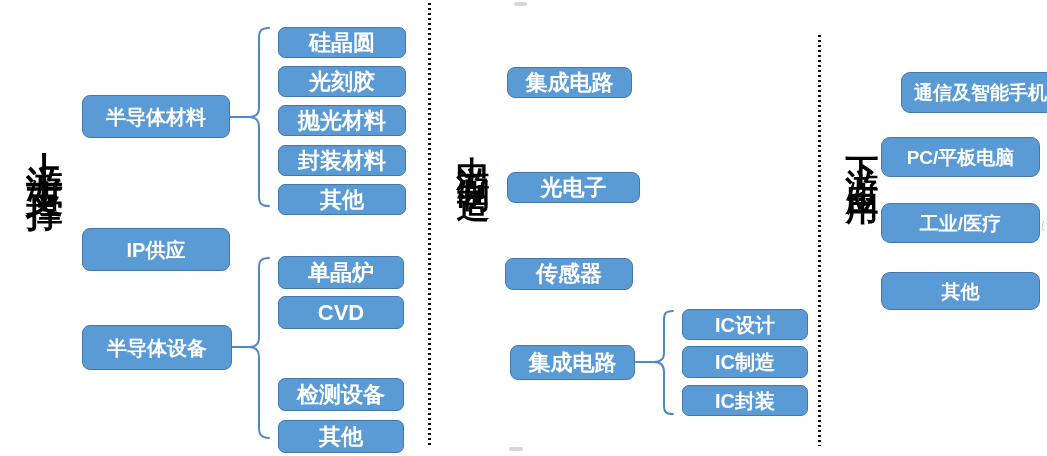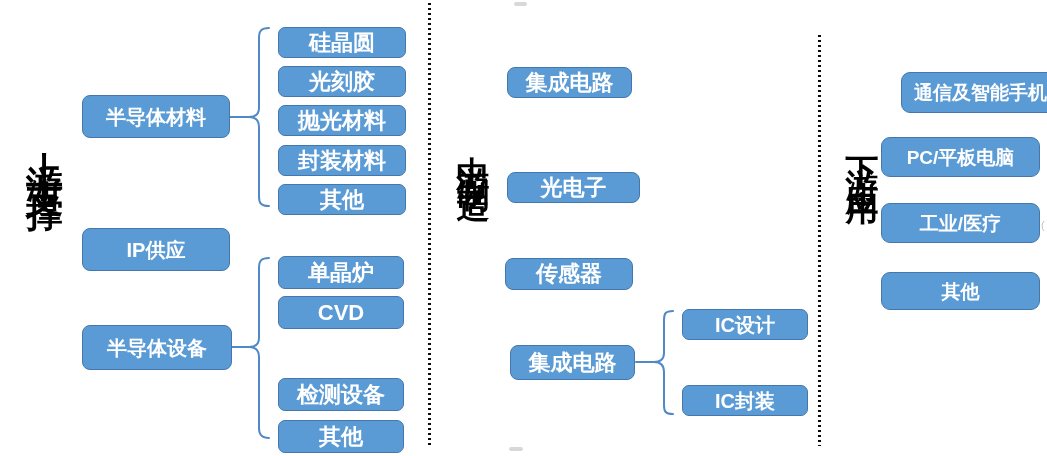--- a/index.html
+++ b/index.html
@@ -95,20 +95,21 @@
 
   <div class="v-title mid">中游制造</div>
 
   <div class="box mid-box" style="left:507px;top:67px;width:125px;height:31px;">集成电路</div>
   <div class="box mid-box" style="left:507px;top:172px;width:133px;height:31px;">光电子</div>
   <div class="box mid-box" style="left:505px;top:258px;width:128px;height:32px;">传感器</div>
 
   <div class="box mid-box" style="left:510px;top:345px;width:125px;height:35px;">集成电路</div>
 
   <div class="box ic-box" style="left:682px;top:309px;width:126px;height:31px;">IC设计</div>
+  <div class="box ic-box" style="left:682px;top:346px;width:126px;height:32px;">IC制造</div>
   <div class="box ic-box" style="left:682px;top:385px;width:126px;height:31px;">IC封装</div>
 
   <div class="v-title down">下游应用</div>
 
   <div class="box app-box" style="left:881px;top:72px;width:159px;height:41px;margin-left:20px;">通信及智能手机</div>
   <div class="box app-box" style="left:881px;top:137px;width:159px;height:40px;">PC/平板电脑</div>
   <div class="box app-box" style="left:881px;top:203px;width:159px;height:40px;">工业/医疗</div>
   <div class="box app-box" style="left:881px;top:272px;width:159px;height:38px;">其他</div>
 
   <div class="artifact" style="left:514px;top:2px;width:13px;height:4px;"></div>

